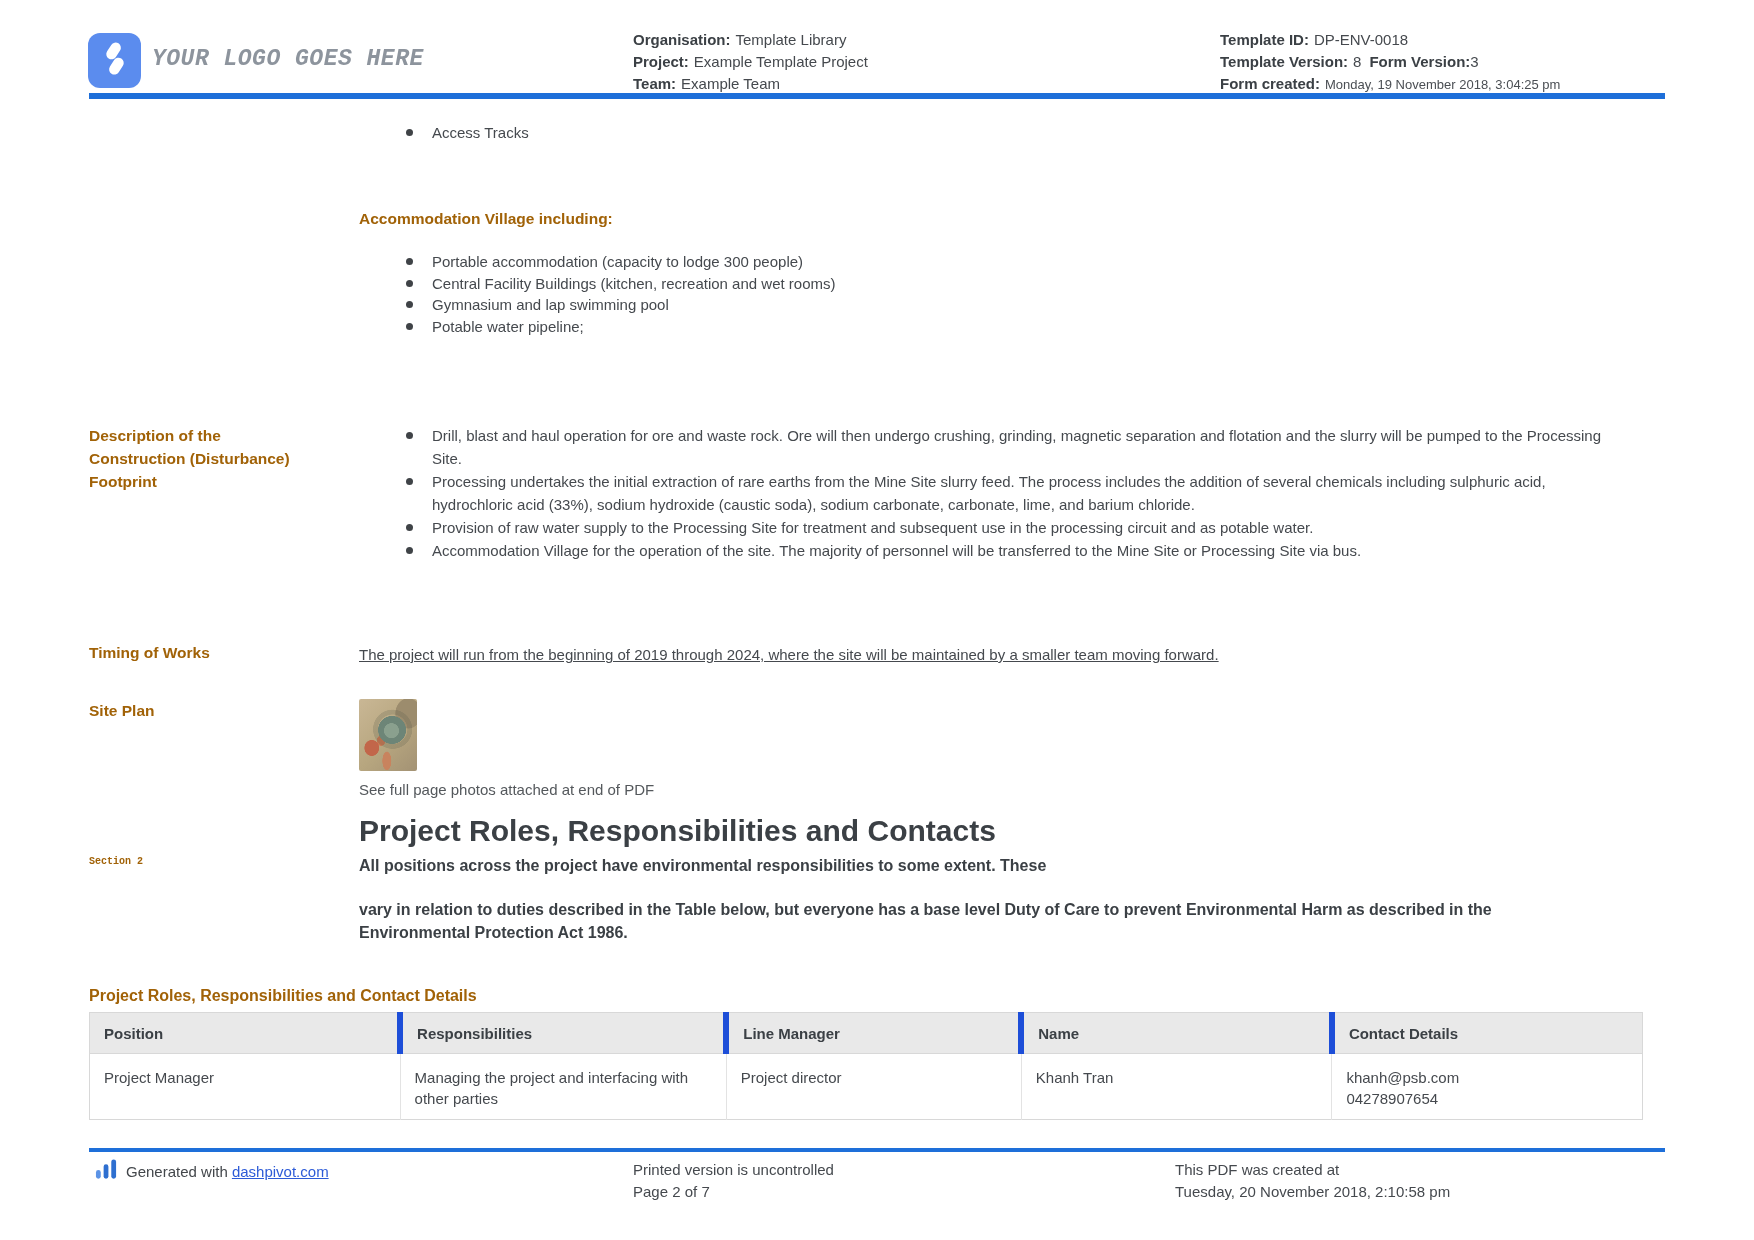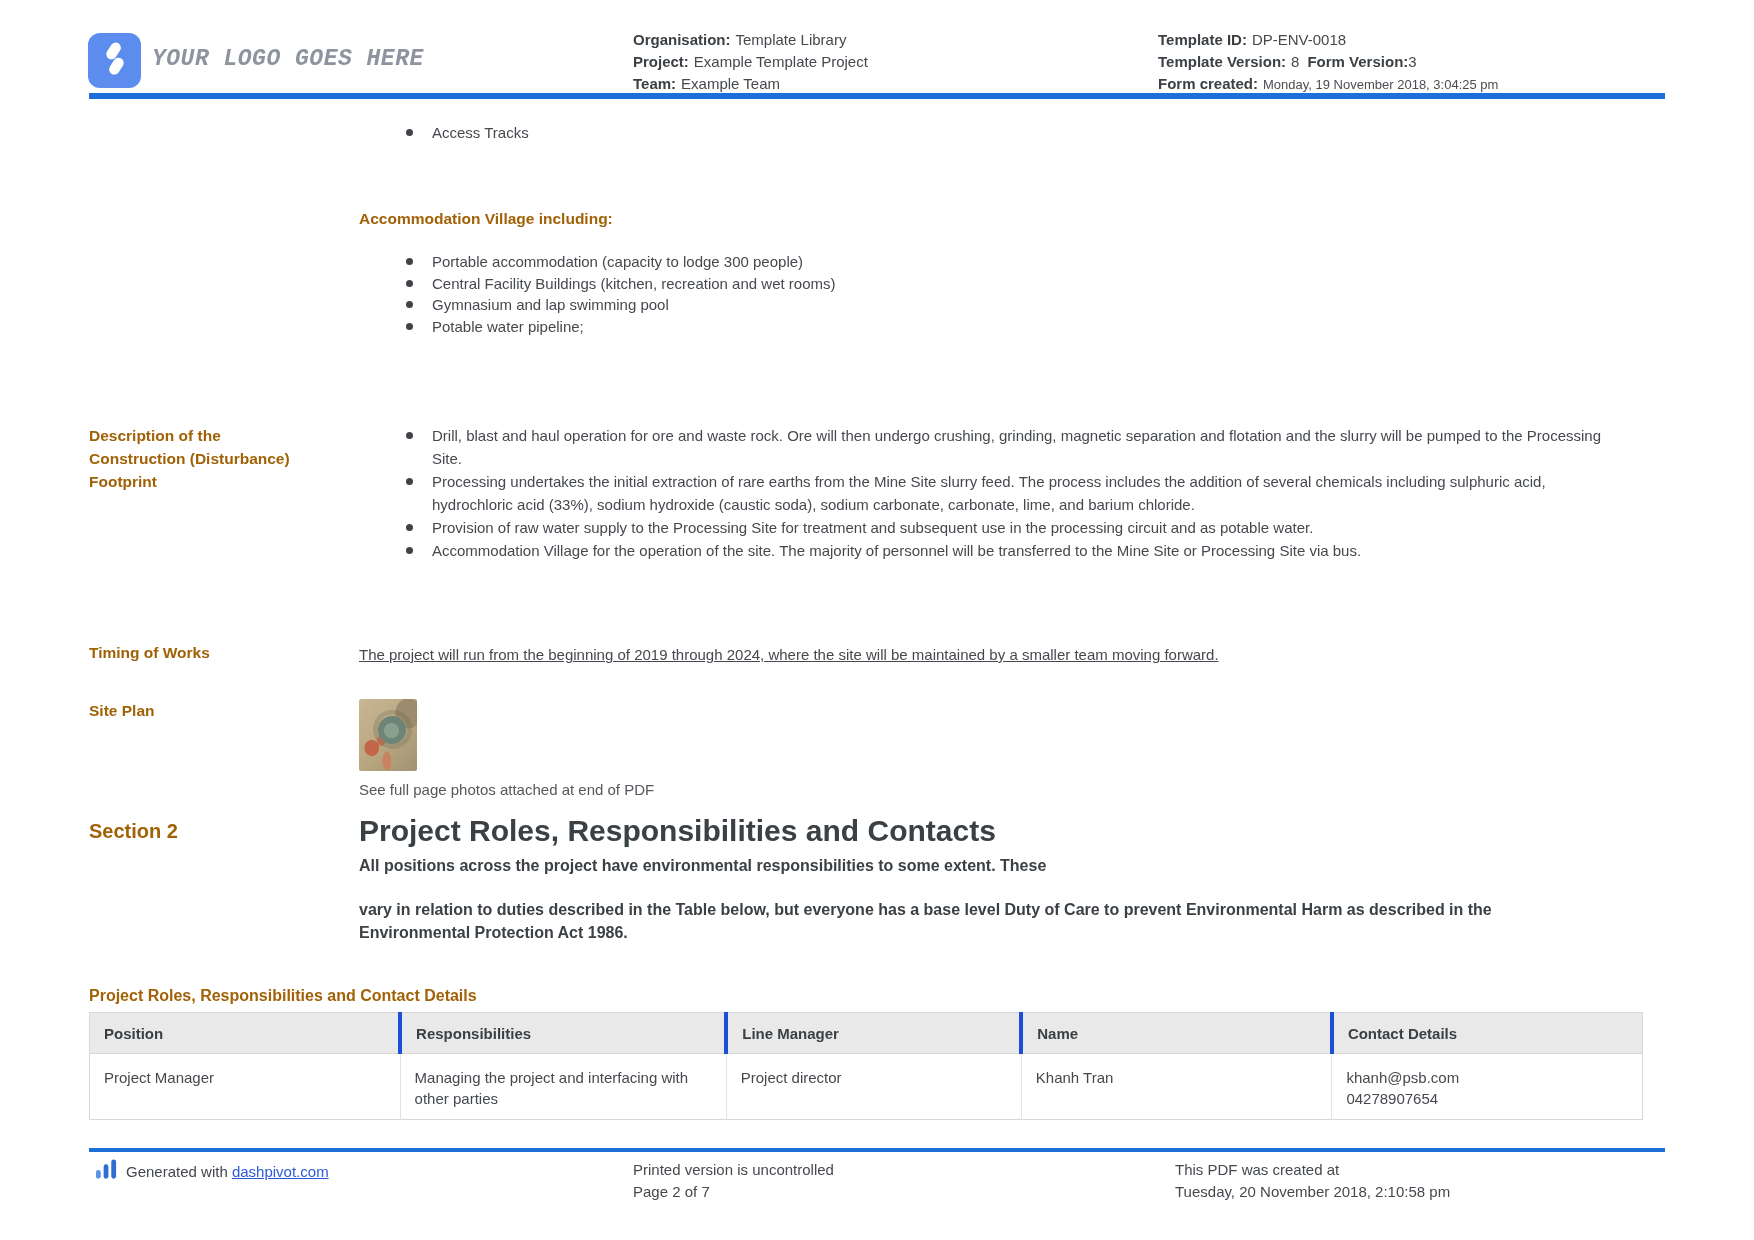--- a/index.html
+++ b/index.html
@@ -12,21 +12,21 @@
 
   
   .logo-box{left:88px;top:33px;width:53px;height:55px;border-radius:12px;background:#5b8cee;
     display:flex;align-items:center;justify-content:center;}
   .logo-text{left:152px;top:46px;font-size:23px;font-weight:bold;font-style:italic;
     color:#8d949d;letter-spacing:0.5px;white-space:nowrap;font-family:Liberation Mono, monospace;}
   .meta-col{line-height:22px;white-space:nowrap;}
   .meta-col .lbl{font-weight:bold;color:#3b4045;margin-right:5px;}
   .meta-col .lbl2{font-weight:bold;color:#3b4045;margin-left:8px;}
   .meta-col-1{left:633px;top:29px;}
-  .meta-col-2{left:1158px;top:29px;}
+  .meta-col-2{left:1220px;top:29px;}
   .small-val{font-size:13px;color:#4a4e53;}
   .header-rule{left:89px;top:93px;width:1576px;height:6px;background:#1e6fd9;}
 
   
   ul.blist{list-style:none;margin:0;padding:0;}
   ul.blist li{position:relative;line-height:21.5px;}
   ul.blist li::before{content:"";position:absolute;left:-26px;top:7px;width:7px;height:7px;
     border-radius:50%;background:#3f4347;}
   ul.blist.wide li{line-height:23px;margin:0;}
   ul.blist.wide li::before{top:8px;}
@@ -46,32 +46,32 @@
       radial-gradient(circle at 56% 44%, #8aa08e 0 14%, rgba(0,0,0,0) 15%),
       radial-gradient(circle at 57% 43%, #6d8577 0 26%, rgba(0,0,0,0) 27%),
       radial-gradient(ellipse at 22% 68%, #c2664a 0 11%, rgba(0,0,0,0) 12%),
       radial-gradient(ellipse at 38% 58%, #cc7752 0 8%, rgba(0,0,0,0) 9%),
       radial-gradient(ellipse at 48% 86%, #c8835e 0 10%, rgba(0,0,0,0) 11%),
       radial-gradient(ellipse at 85% 20%, #9c8c6d 0 18%, rgba(0,0,0,0) 19%),
       linear-gradient(135deg,#c9b795,#b7a67f 55%,#a39274);
     }
   .siteplan-caption{left:359px;top:781px;color:#54585c;}
 
-  .section2-label{left:89px;top:820px;font-size:20px;}
+  .section2-label{left:89px;top:856px;font-size:10px;font-family:Liberation Mono, monospace;}
   .section2-title{left:359px;top:814px;font-size:30px;font-weight:bold;color:#3b4045;}
   .section2-intro1{left:359px;top:857px;font-size:16px;font-weight:bold;color:#3b4045;}
   .section2-intro2{left:359px;top:899px;width:1240px;font-size:16px;font-weight:bold;
     color:#3b4045;line-height:22.5px;}
 
   
   .table-title{left:89px;top:987px;font-size:16px;}
   table.roles{left:89px;top:1012px;width:1554px;border-collapse:collapse;table-layout:fixed;
     position:absolute;font-size:15px;border:1px solid #d8d8d8;}
   table.roles th{background:#e9e9e9;text-align:left;font-weight:bold;color:#3b4045;
-    height:40px;padding:0 14px;border-left:4px solid #1d4ed8;border-bottom:1px solid #d8d8d8;}
+    height:40px;padding:0 14px;border-left:6px solid #1d4ed8;border-bottom:1px solid #d8d8d8;}
   table.roles th:first-child{border-left:none;}
   table.roles td{vertical-align:top;padding:13px 14px 10px 14px;height:58px;color:#45494e;
     border-left:1px solid #e3e3e3;line-height:21px;box-sizing:border-box;}
   table.roles td:first-child{border-left:none;}
   .c1{width:20%;} .c2{width:21%;} .c3{width:19%;} .c4{width:20%;} .c5{width:20%;}
 
   
   .footer-rule{left:89px;top:1148px;width:1576px;height:4px;background:#1e6fd9;}
   .footer-left{left:95px;top:1159px;display:flex;align-items:center;}
   .footer-left .txt{margin-left:8px;color:#43474b;}

